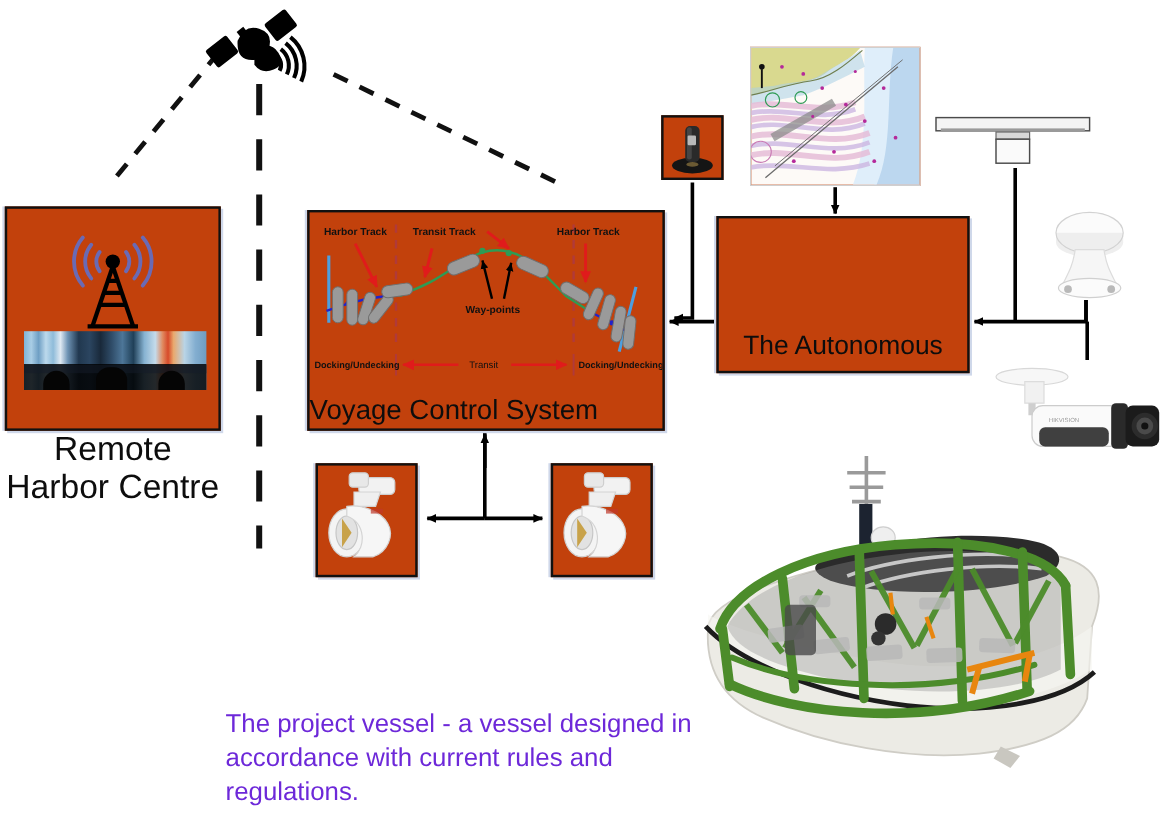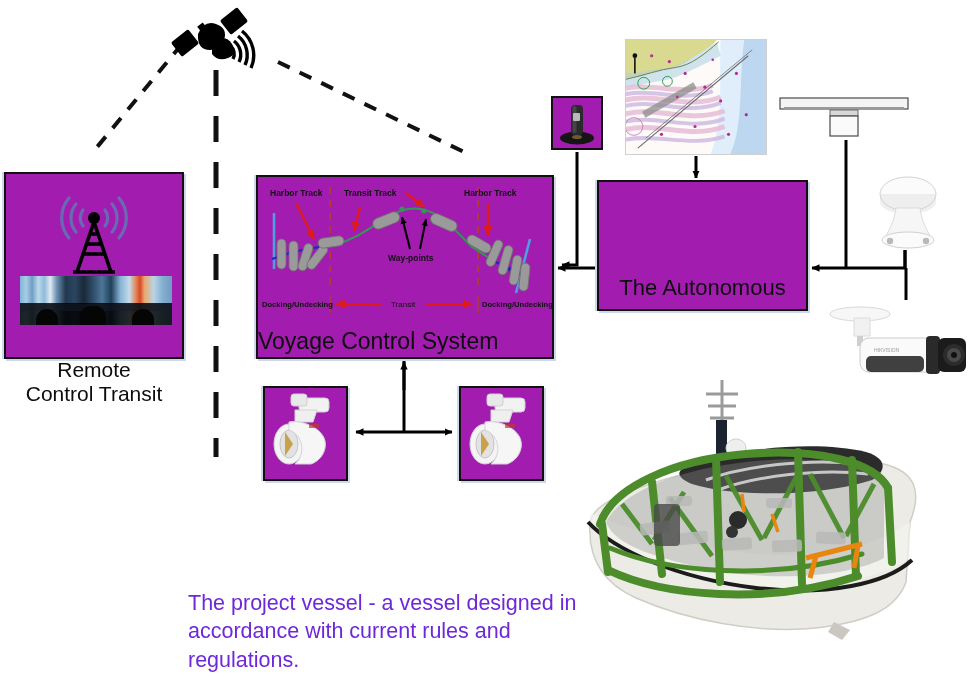--- a/index.html
+++ b/index.html
@@ -16,39 +16,39 @@
     width: 970px;
     height: 678px;
     background: #ffffff;
     overflow: hidden;
   }
   .abs { position: absolute; }
 
   
   .box {
     position: absolute;
-    background: #a21caf;
+    background: #c2410c;
     border: 2px solid #111111;
     box-sizing: border-box;
   }
   .box-shadow-l {
     box-shadow: -2px 0 0 0 #cfd8ea, 2px 2px 0 0 #cfd8ea;
   }
   .box-label {
     position: absolute;
     text-align: center;
     color: #0d0d0d;
     line-height: 1.15;
   }
 
   
   #rcc-box { left: 4px; top: 172px; width: 180px; height: 187px; }
   #rcc-caption {
     left: 4px; top: 358px; width: 180px;
-    font-size: 21px;
+    font-size: 28px;
   }
   .antenna-wrap { position: absolute; left: 50%; top: 18px; transform: translateX(-50%); }
 
   
   #control-room {
     position: absolute;
     left: 14px; top: 102px;
     width: 152px; height: 49px;
     background:
       linear-gradient(to bottom, rgba(0,0,0,0) 55%, rgba(0,0,0,0.82) 56%),
@@ -195,21 +195,21 @@
     </svg>
     <div id="control-room">
       <div class="deskline"></div>
       <div class="silhouette" style="left:16px;"></div>
       <div class="silhouette" style="left:60px;width:26px;height:19px;"></div>
       <div class="silhouette" style="left:112px;"></div>
     </div>
   </div>
   <div class="box-label" id="rcc-caption">
     <div>Remote</div>
-    <div>Control Transit</div>
+    <div>Harbor Centre</div>
   </div>
 
   <div class="box box-shadow-l" id="vcs-box">
 
     <svg class="vcs-svg" width="294" height="148" viewBox="0 0 294 148">
 
       <line x1="16" y1="36" x2="16" y2="92" stroke="#4d9fe0" stroke-width="2.6"></line>
       <line x1="272" y1="62" x2="258" y2="116" stroke="#4d9fe0" stroke-width="2.6"></line>
 
       <line x1="72" y1="10" x2="72" y2="112" stroke="#b03a3a" stroke-width="2" stroke-dasharray="7 6"></line>

